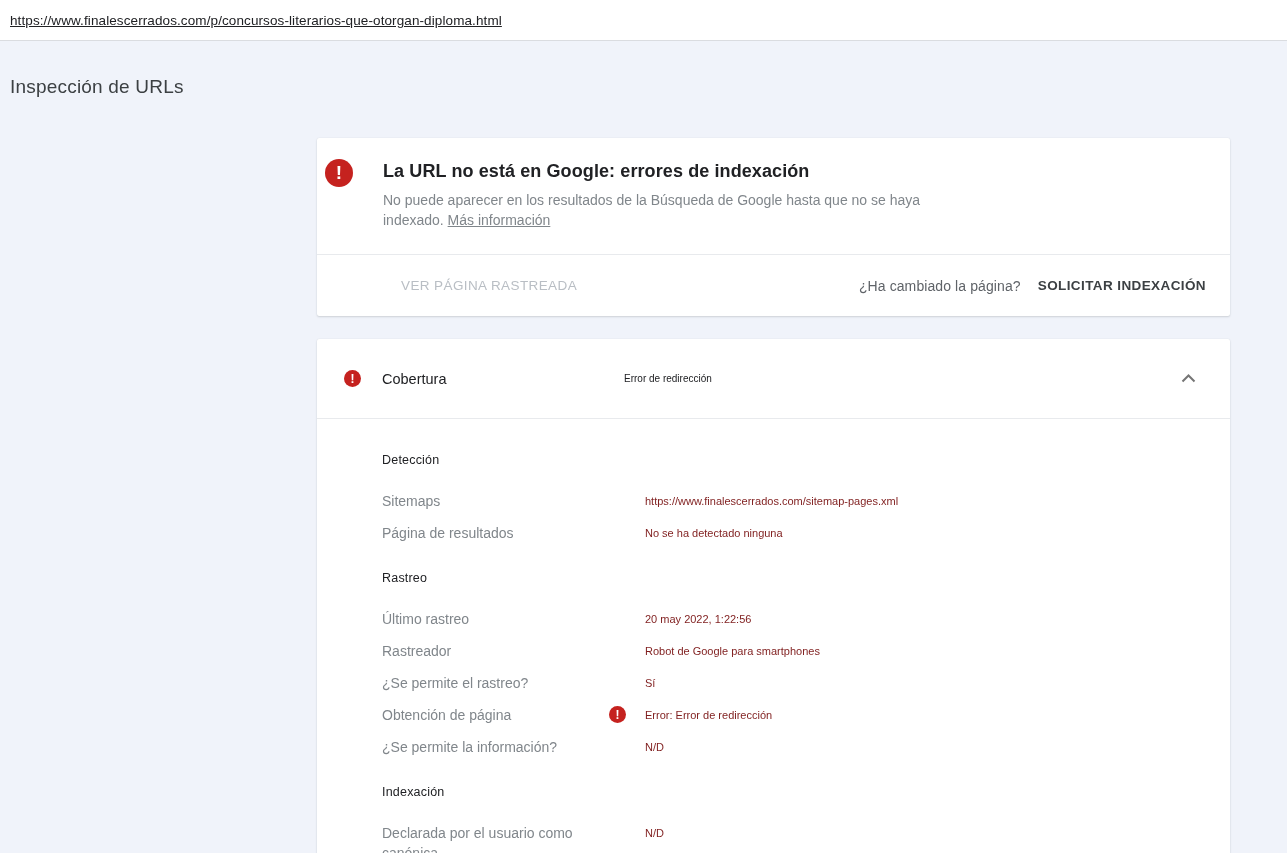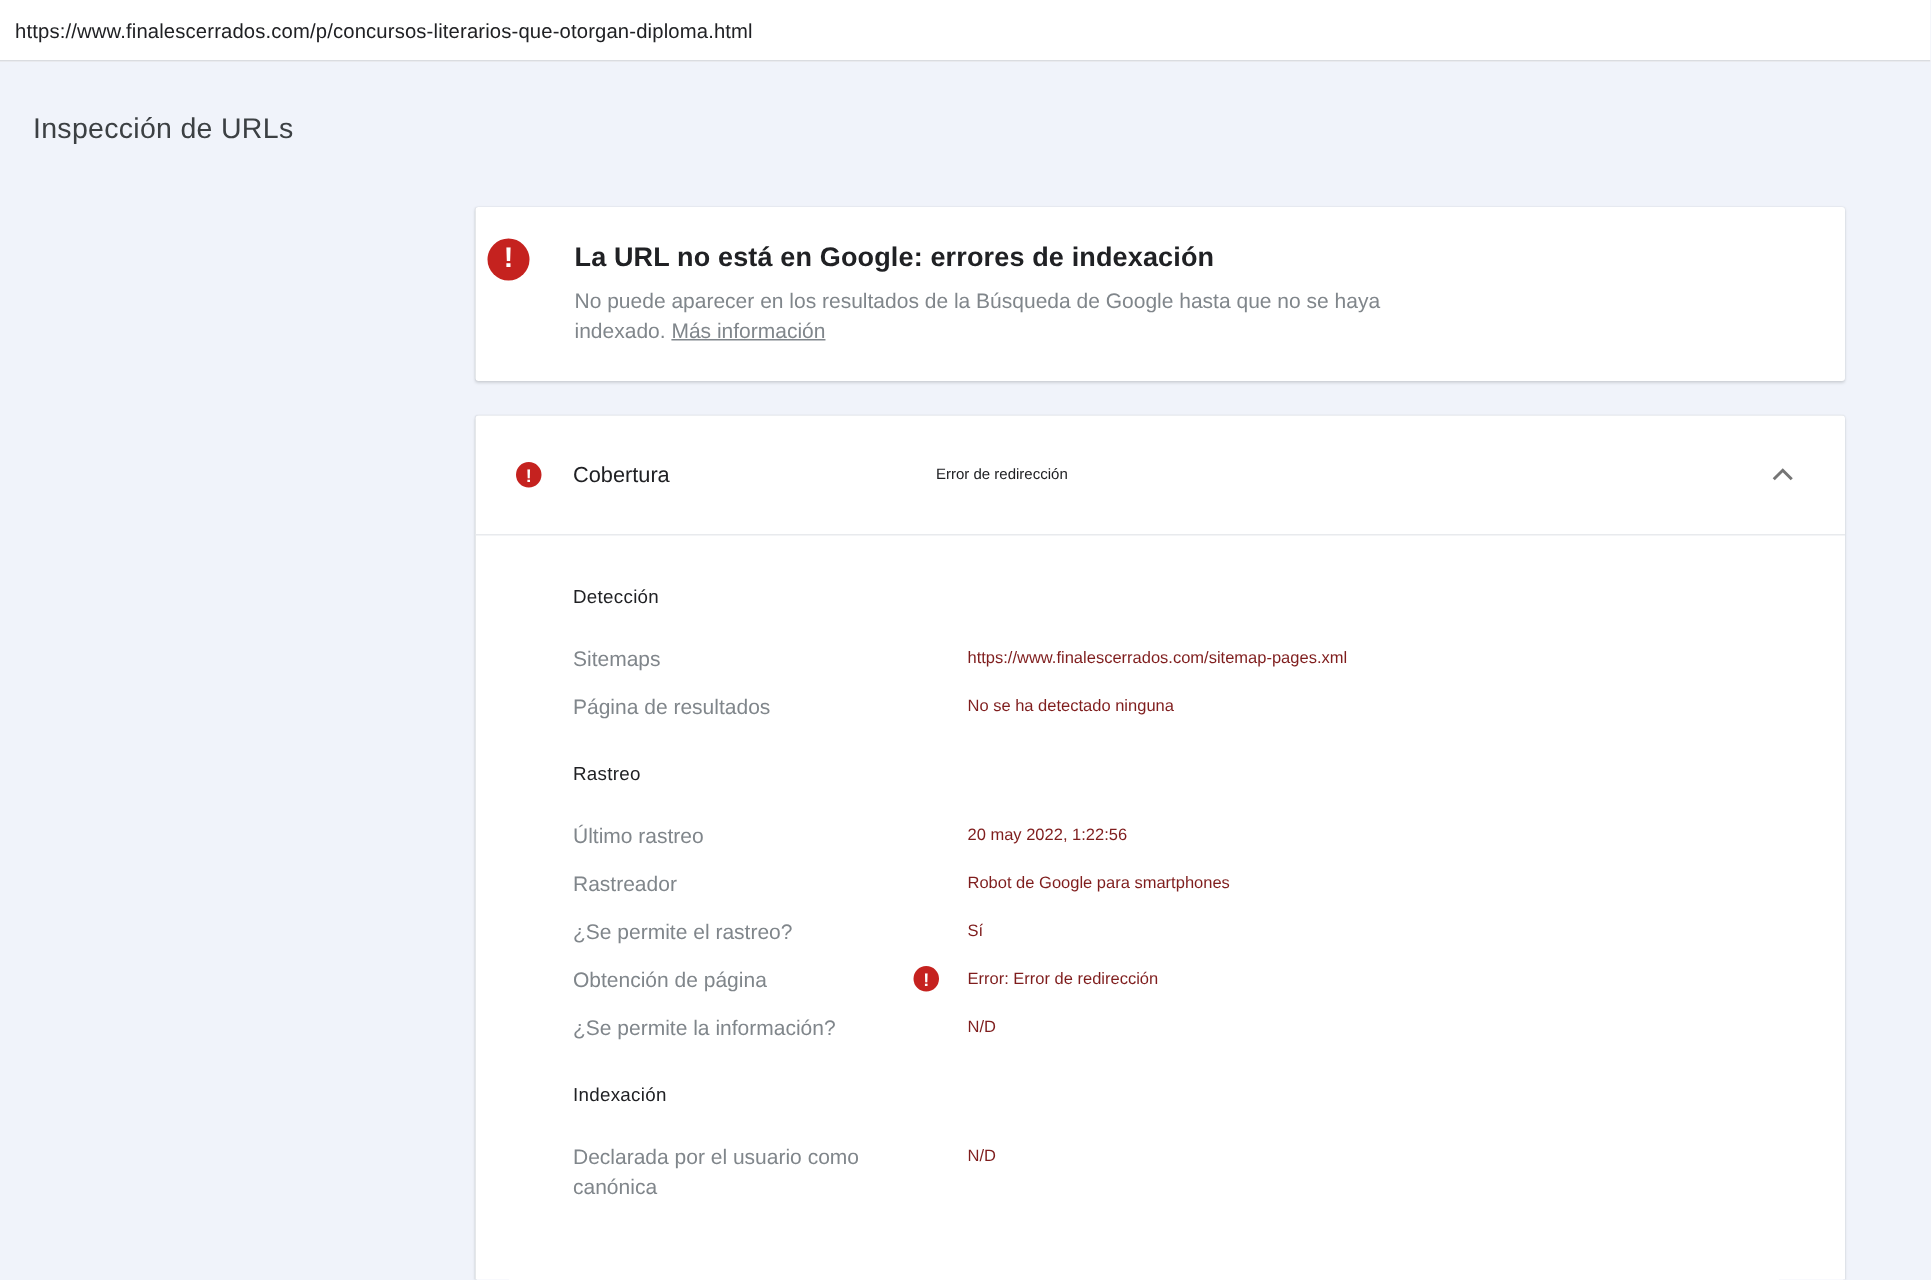--- a/index.html
+++ b/index.html
@@ -17,25 +17,26 @@
     border-bottom: 1px solid #dadce0;
     display: flex;
     align-items: center;
     padding: 0 10px;
   }
   .topbar .url-text {
     font-size: 13.5px;
     color: #202124;
     letter-spacing: 0.1px;
     white-space: nowrap;
+    text-decoration: underline;
   }
 
   
   .page-title {
-    margin: 34px 0 0 22px;
+    margin: 34px 0 0 10px;
     font-size: 19px;
     line-height: 23px;
     font-weight: 400;
     color: #3c4043;
     letter-spacing: 0.2px;
   }
 
   
   .card {
     width: 913px;
@@ -179,20 +180,27 @@
 <h1 class="page-title">Inspección de URLs</h1>
 
 <div class="card status-card">
   <div class="status-main">
     <div class="err-icon lg"></div>
     <div class="status-text">
       <div class="status-title">La URL no está en Google: errores de indexación</div>
       <div class="status-desc">
         <span>No puede aparecer en los resultados de la Búsqueda de Google hasta que no se haya indexado. </span><a>Más información</a>
       </div>
+    </div>
+  </div>
+  <div class="status-footer">
+    <button class="btn btn-disabled">VER PÁGINA RASTREADA</button>
+    <div class="footer-right">
+      <span class="changed-q">¿Ha cambiado la página?</span>
+      <button class="btn btn-primary">SOLICITAR INDEXACIÓN</button>
     </div>
   </div>
 </div>
 
 <div class="card coverage-card">
   <div class="coverage-header">
     <div class="err-icon sm"></div>
     <span class="coverage-label">Cobertura</span>
     <span class="coverage-status">Error de redirección</span>
     <span class="chevron">

